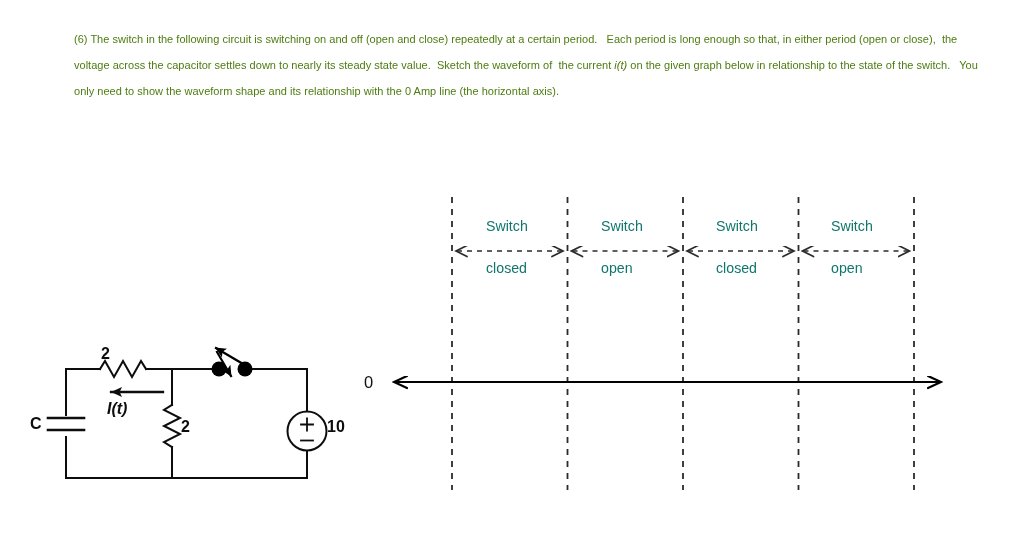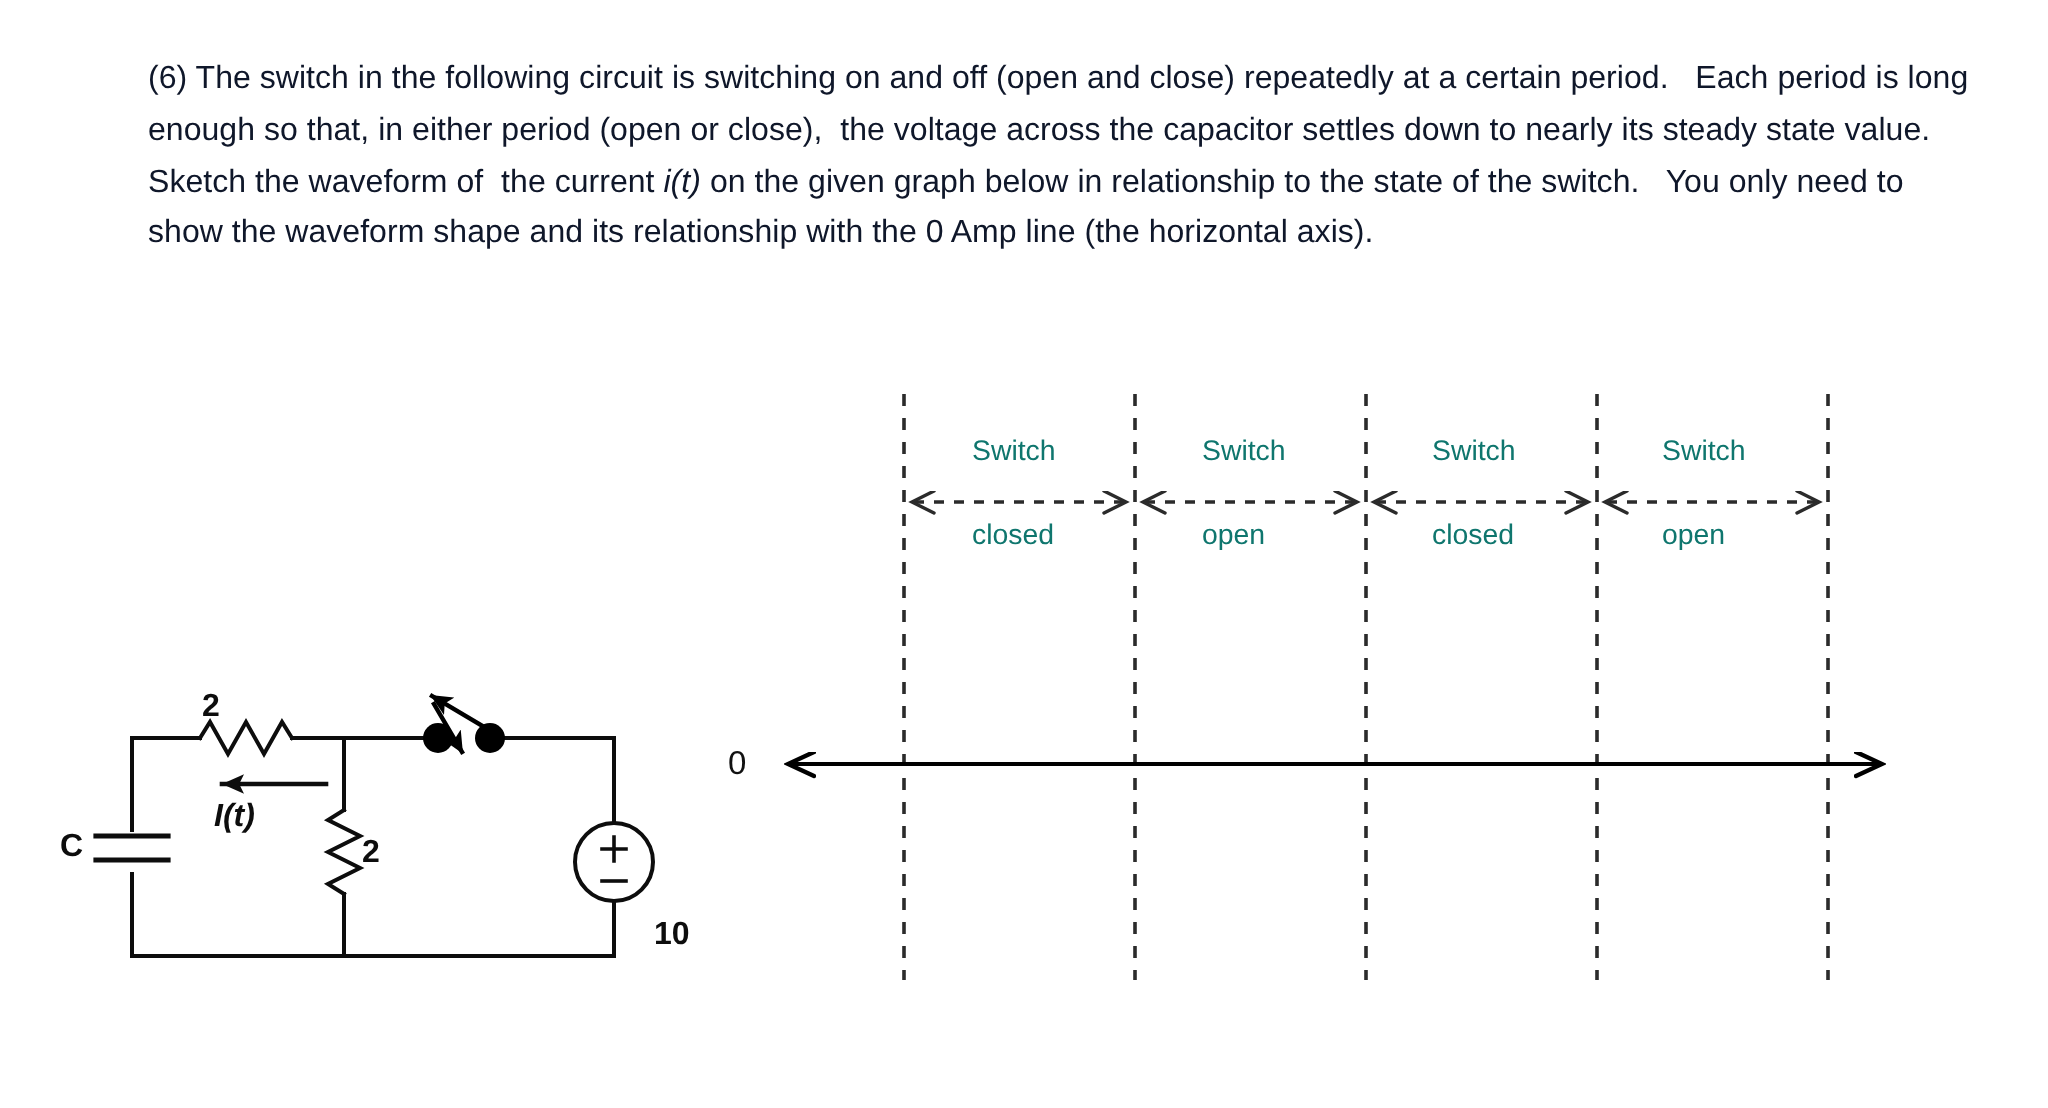--- a/index.html
+++ b/index.html
@@ -15,23 +15,23 @@
     color: #000000;
     overflow: hidden;
   }
 
   
   #question-text {
     position: absolute;
     left: 74px;
     top: 27px;
     width: 912px;
-    font-size: 16px;
+    font-size: 11px;
     line-height: 25.8px;
-    color: #0f172a;
+    color: #4d7c0f;
     letter-spacing: 0.02px;
     white-space: pre-wrap;
   }
   #question-text .it {
     font-style: italic;
   }
 
   
   #figure {
     position: absolute;
@@ -69,21 +69,21 @@
   .ckt-label {
     position: absolute;
     font-size: 16px;
     font-weight: bold;
     color: #0d0d0d;
     line-height: 18px;
   }
   #label-c        { left: 30px;  top: 415px; font-weight: bold; }
   #label-r-series { left: 101px; top: 345px; }
   #label-r-shunt  { left: 181px; top: 418px; }
-  #label-source   { left: 327px; top: 418px; margin-top: 41px; }
+  #label-source   { left: 327px; top: 418px; }
   #label-current  {
     position: absolute;
     left: 107px;
     top: 400px;
     font-size: 16px;
     font-weight: bold;
     font-style: italic;
     color: #0d0d0d;
     line-height: 18px;
   }

